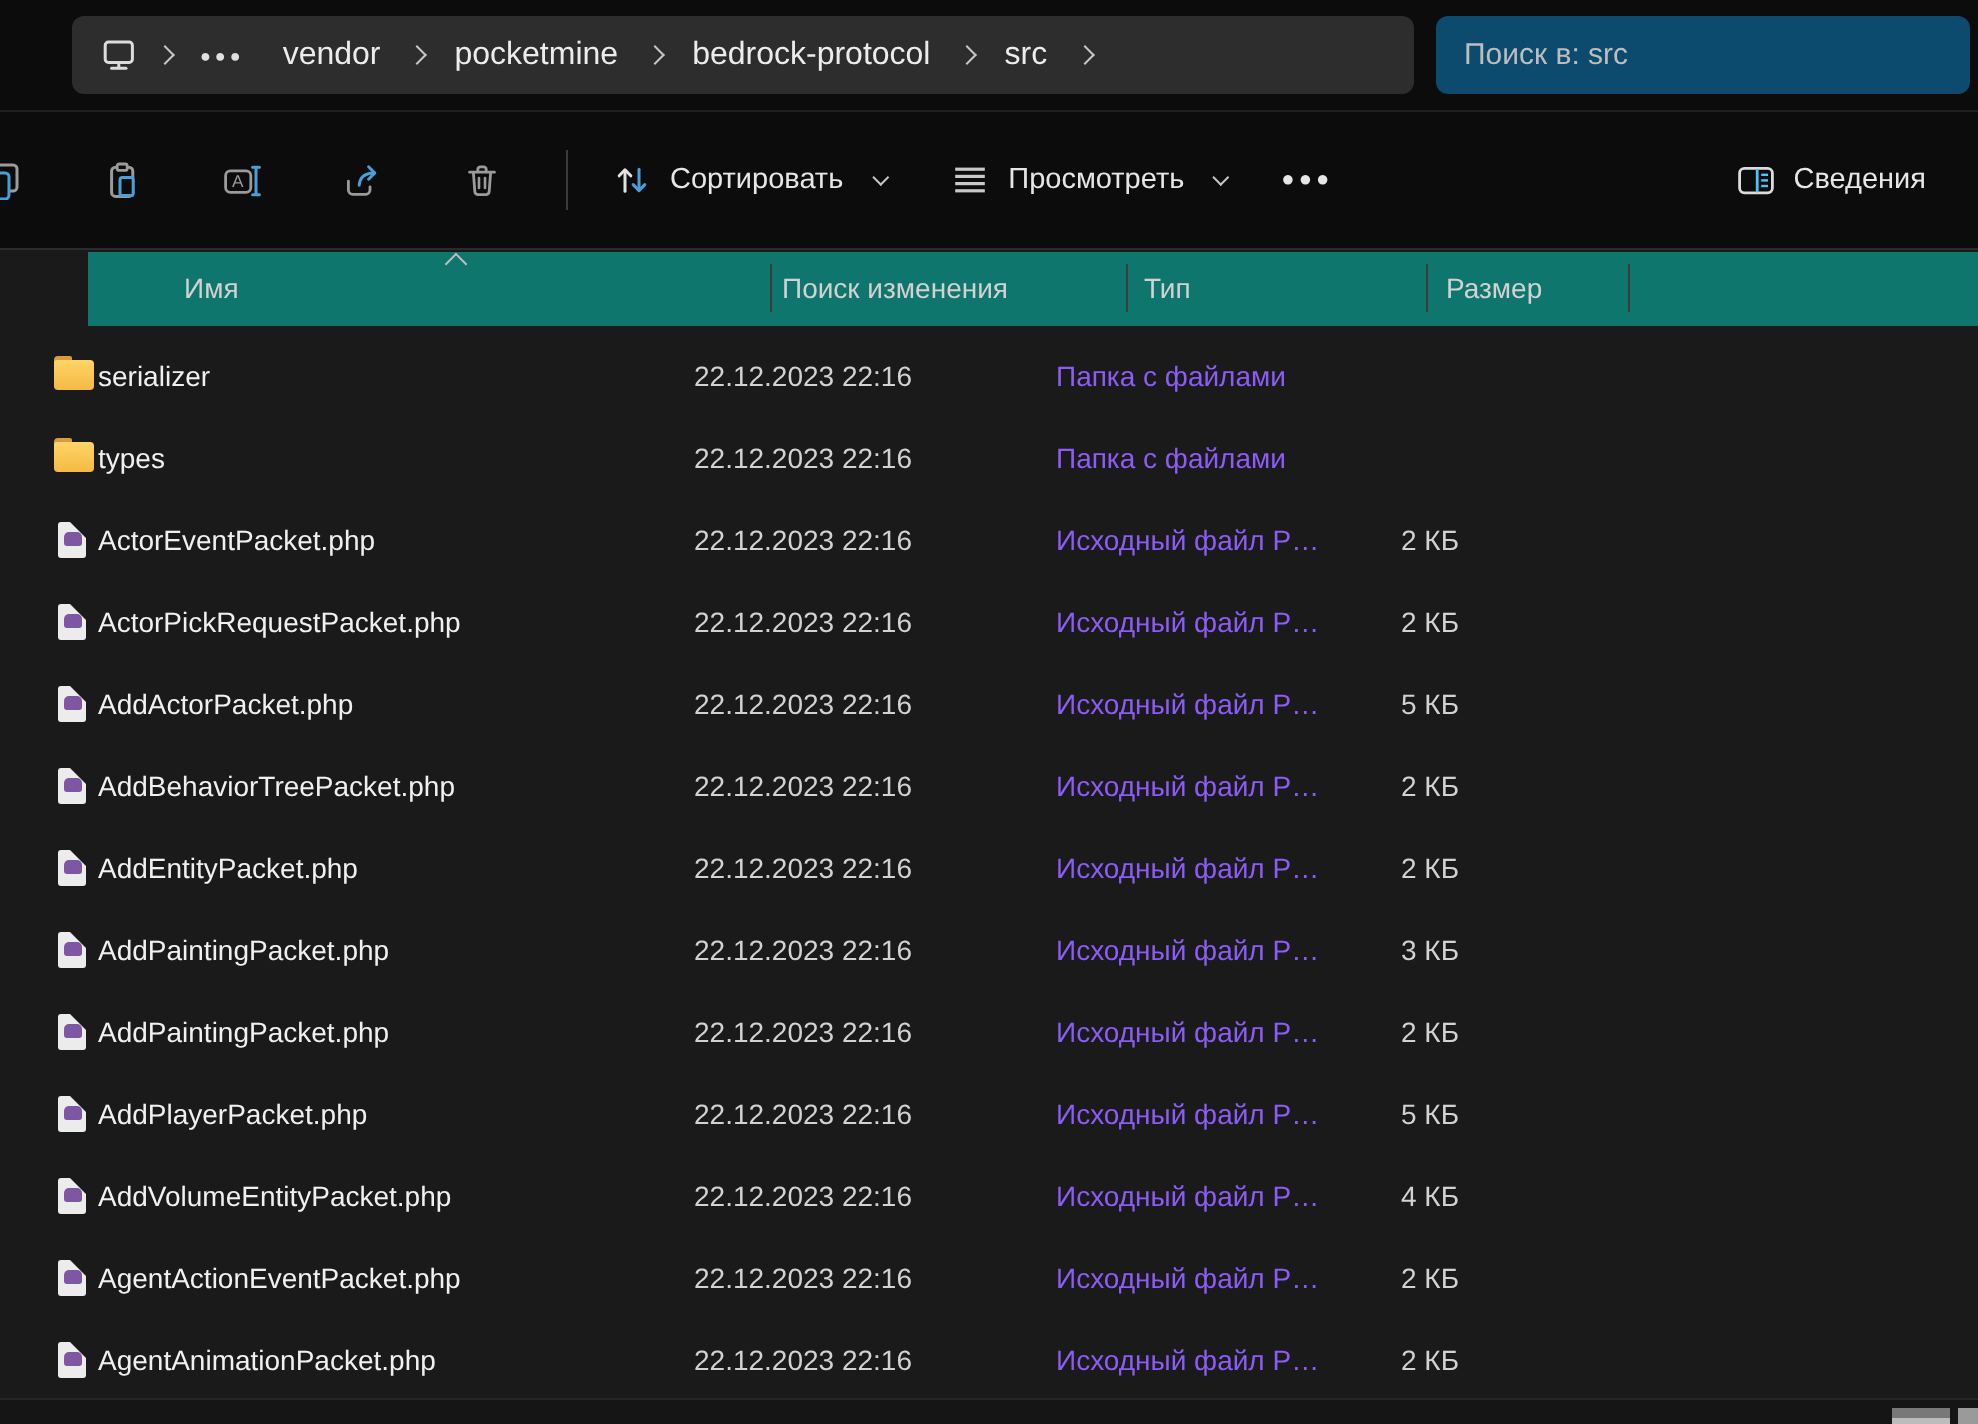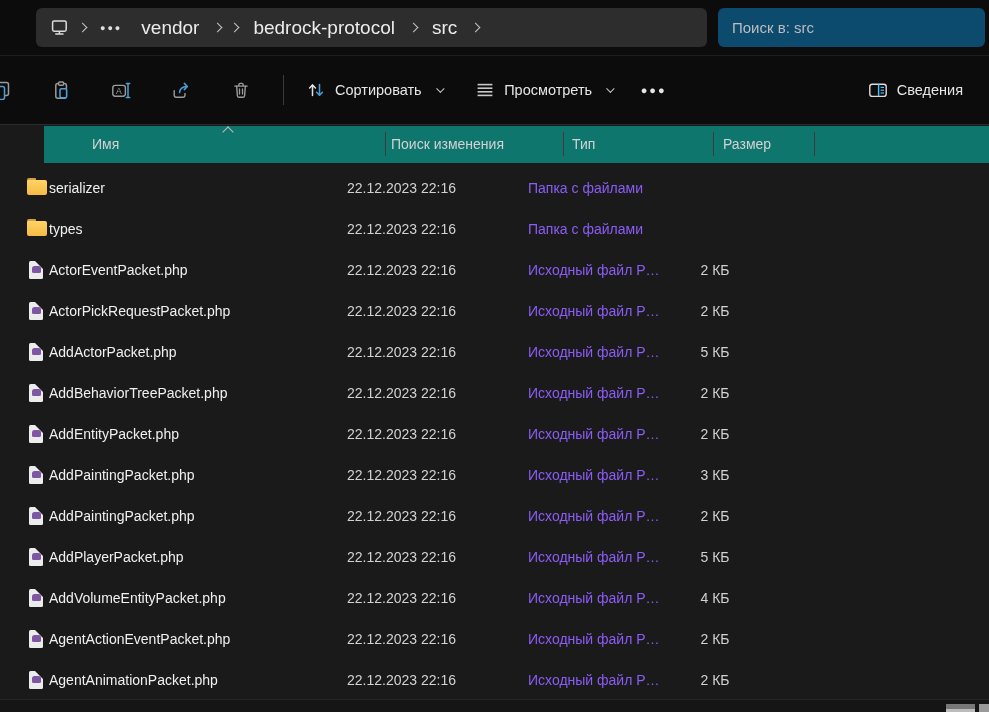--- a/index.html
+++ b/index.html
@@ -8,21 +8,21 @@
     background:#1a1a1a;font-family:"Liberation Sans",sans-serif;
     -webkit-font-smoothing:antialiased;color:#e8e8e8;
   }
   
   .address-row{position:absolute;top:0;left:0;width:989px;height:55px;background:#0c0c0c;border-bottom:1px solid #1e1e1e;}
   .crumb-bar{
     position:absolute;left:36px;top:8px;width:671px;height:39px;
     background:#2d2d2d;border-radius:6px;display:flex;align-items:center;
     padding:0 10px;box-sizing:border-box;gap:2px;
   }
-  .crumb-seg{display:flex;align-items:center;height:30px;padding:0 9px;border-radius:4px;font-size:19px;color:#ececec;cursor:default;}
+  .crumb-seg{display:flex;align-items:center;height:30px;padding:0 9px;border-radius:4px;font-size:16px;color:#ececec;cursor:default;}
   .crumb-dots{font-size:9px;letter-spacing:2px;color:#e0e0e0;padding:0 8px;}
   .chev{display:inline-block;width:6px;height:6px;border-top:1.6px solid #c6c6c6;border-right:1.6px solid #c6c6c6;}
   .chev.right{transform:rotate(45deg);margin:0 4px;}
   .chev.down{width:4.5px;height:4.5px;border-width:1.3px;transform:rotate(135deg);margin-left:7px;margin-top:-3px;}
   .search-box{
     position:absolute;left:718px;top:8px;width:267px;height:39px;
     background:#0c4a6e;border-radius:6px;display:flex;align-items:center;
     padding:0 14px;box-sizing:border-box;
   }
   .search-ph{font-size:15px;color:#bdbdbd;}
@@ -77,20 +77,21 @@
         <svg class="ticon" width="19" height="19" viewBox="0 0 19 19">
           <rect x="2.6" y="3" width="13.6" height="10.2" rx="1.6" fill="none" stroke="#dcdcdc" stroke-width="1.5"></rect>
           <line x1="9.4" y1="13.4" x2="9.4" y2="15.9" stroke="#dcdcdc" stroke-width="1.5"></line>
           <line x1="5.8" y1="16.1" x2="13" y2="16.1" stroke="#dcdcdc" stroke-width="1.5" stroke-linecap="round"></line>
         </svg>
       </span>
       <span class="chev right"></span>
       <span class="crumb-dots">●●●</span>
       <span class="crumb-seg">vendor</span>
       <span class="chev right"></span>
+      <span class="crumb-seg">pocketmine</span>
       <span class="chev right"></span>
       <span class="crumb-seg">bedrock-protocol</span>
       <span class="chev right"></span>
       <span class="crumb-seg">src</span>
       <span class="chev right"></span>
     </div>
     <div class="search-box">
       <span class="search-ph">Поиск в: src</span>
     </div>
   </div>

